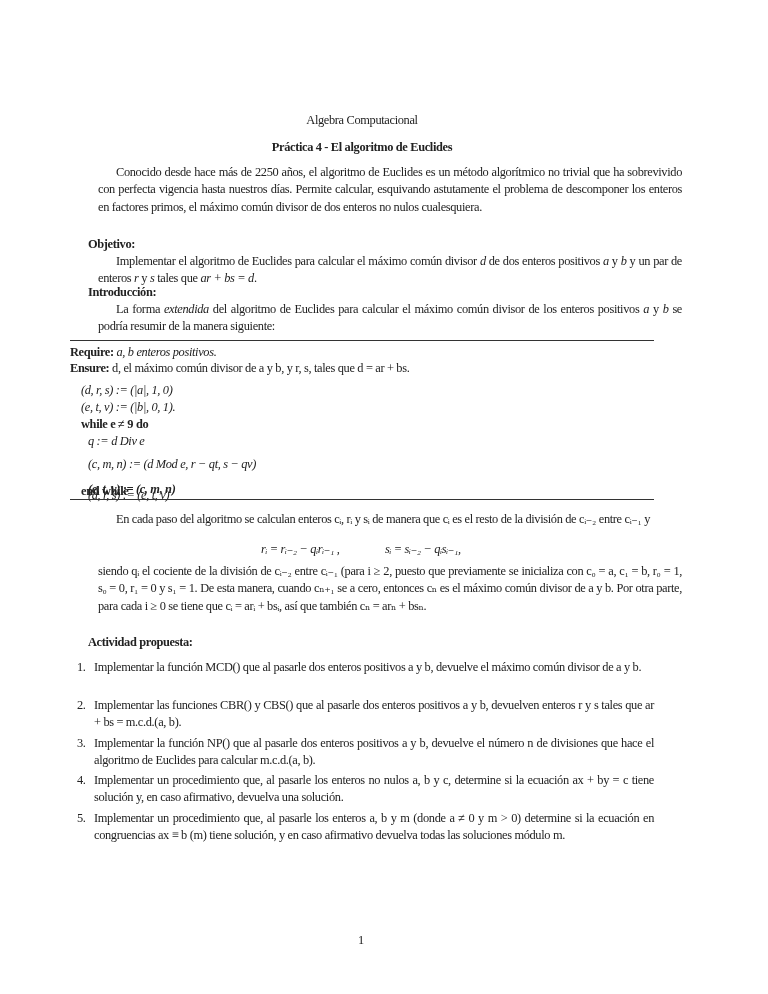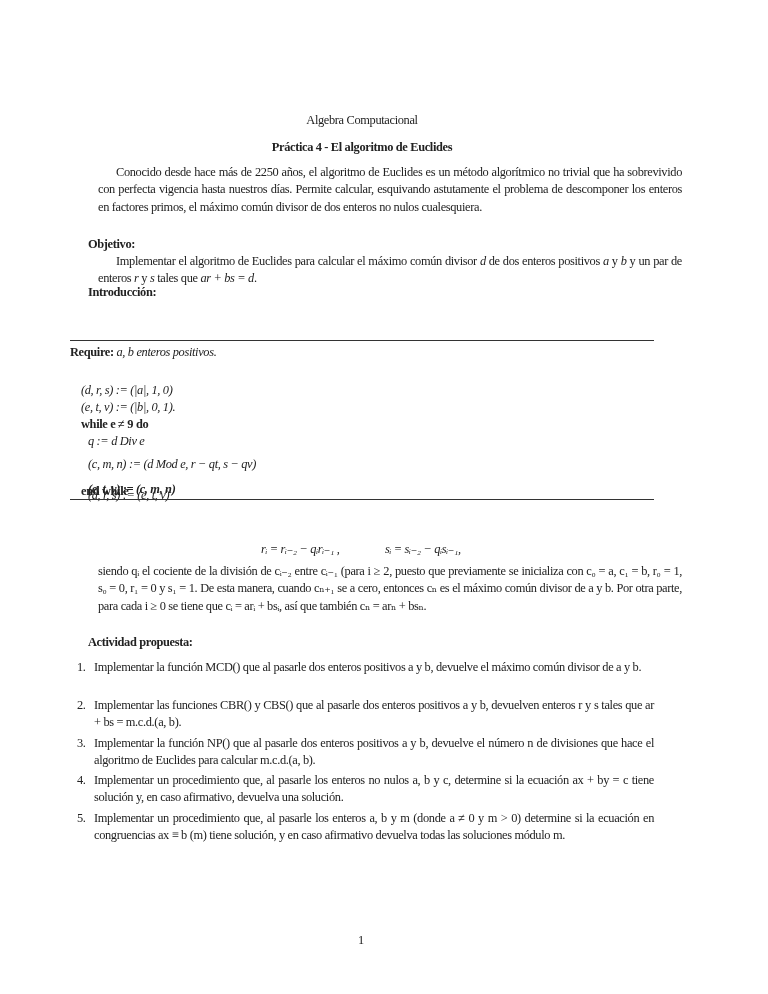--- a/index.html
+++ b/index.html
@@ -26,35 +26,38 @@
 
   <div class="abs txt center" style="top:112px;">Algebra Computacional</div>
   <div class="abs txt center bold" style="top:139px;">Práctica 4 - El algoritmo de Euclides</div>
 
   <div class="abs txt para indent" style="top:164px;">Conocido desde hace más de 2250 años, el algoritmo de Euclides es un método algorítmico no trivial que ha sobrevivido con perfecta vigencia hasta nuestros días. Permite calcular, esquivando astutamente el problema de descomponer los enteros en factores primos, el máximo común divisor de dos enteros no nulos cualesquiera.</div>
 
   <div class="abs txt bold" style="left:88px; top:236px;text-align:center;">Objetivo:</div>
   <div class="abs txt para indent" style="top:253px;"><span>Implementar el algoritmo de Euclides para calcular el máximo común divisor </span><span class="math">d</span><span> de dos enteros positivos </span><span class="math">a</span><span> y </span><span class="math">b</span><span> y un par de enteros </span><span class="math">r</span><span> y </span><span class="math">s</span><span> tales que </span><span class="math">ar + bs = d</span><span>.</span></div>
 
   <div class="abs txt bold" style="left:88px; top:284px;">Introducción:</div>
+  <div class="abs txt para indent" style="top:301px;"><span>La forma </span><span class="math">extendida</span><span> del algoritmo de Euclides para calcular el máximo común divisor de los enteros positivos </span><span class="math">a</span><span> y </span><span class="math">b</span><span> se podría resumir de la manera siguiente:</span></div>
 
   <div class="abs rule" style="top:340px;"></div>
   <div class="abs txt" style="left:70px; top:344px; white-space:nowrap;"><span class="bold">Require:</span><span class="math"> a, b enteros positivos.</span></div>
+  <div class="abs txt" style="left:70px; top:360px; white-space:nowrap;"><span class="bold">Ensure:</span><span> d, el máximo común divisor de a y b, y r, s, tales que d = ar + bs.</span></div>
 
   <div class="algo-line txt math" style="left:81px; top:382px;">(d, r, s) := (|a|, 1, 0)</div>
   <div class="algo-line txt math" style="left:81px; top:399px;">(e, t, v) := (|b|, 0, 1).</div>
   <div class="algo-line txt bold" style="left:81px; top:416px;">while e ≠ 9 do</div>
   <div class="algo-line txt math" style="left:88px; top:433px;">q := d Div e</div>
   <div class="algo-line txt math" style="left:88px; top:449px;margin-top:7px;">(c, m, n) := (d Mod e, r − qt, s − qv)</div>
   <div class="algo-line txt math" style="left:88px; top:465px;margin-top:22px;">(d, r, s) := (e, t, v)</div>
   <div class="algo-line txt math" style="left:88px; top:481px;font-weight:bold;">(e, t, v) := (c, m, n)</div>
 
   <div class="algo-line txt bold" style="left:81px; top:481px;"></div>
   <div class="abs rule" style="top:499px;"></div>
 
+  <div class="abs txt para indent" style="top:511px;">En cada paso del algoritmo se calculan enteros cᵢ, rᵢ y sᵢ de manera que cᵢ es el resto de la división de cᵢ₋₂ entre cᵢ₋₁ y</div>
   <div class="abs txt math" style="left:261px; top:541px; white-space:nowrap;">rᵢ = rᵢ₋₂ − qᵢrᵢ₋₁   ,</div>
   <div class="abs txt math" style="left:385px; top:541px; white-space:nowrap;">sᵢ = sᵢ₋₂ − qᵢsᵢ₋₁,</div>
   <div class="abs txt para" style="top:563px;">siendo qᵢ el cociente de la división de cᵢ₋₂ entre cᵢ₋₁ (para i ≥ 2, puesto que previamente se inicializa con c₀ = a, c₁ = b, r₀ = 1, s₀ = 0, r₁ = 0 y s₁ = 1. De esta manera, cuando cₙ₊₁ se a cero, entonces cₙ es el máximo común divisor de a y b. Por otra parte, para cada i ≥ 0 se tiene que cᵢ = arᵢ + bsᵢ, así que también cₙ = arₙ + bsₙ.</div>
 
   <div class="abs txt bold" style="left:88px; top:634px;">Actividad propuesta:</div>
 
   <div class="li txt" style="top:659px;">
     <span class="li-num">1.</span>
     <div class="li-body">Implementar la función MCD() que al pasarle dos enteros positivos a y b, devuelve el máximo común divisor de a y b.</div>
   </div>

